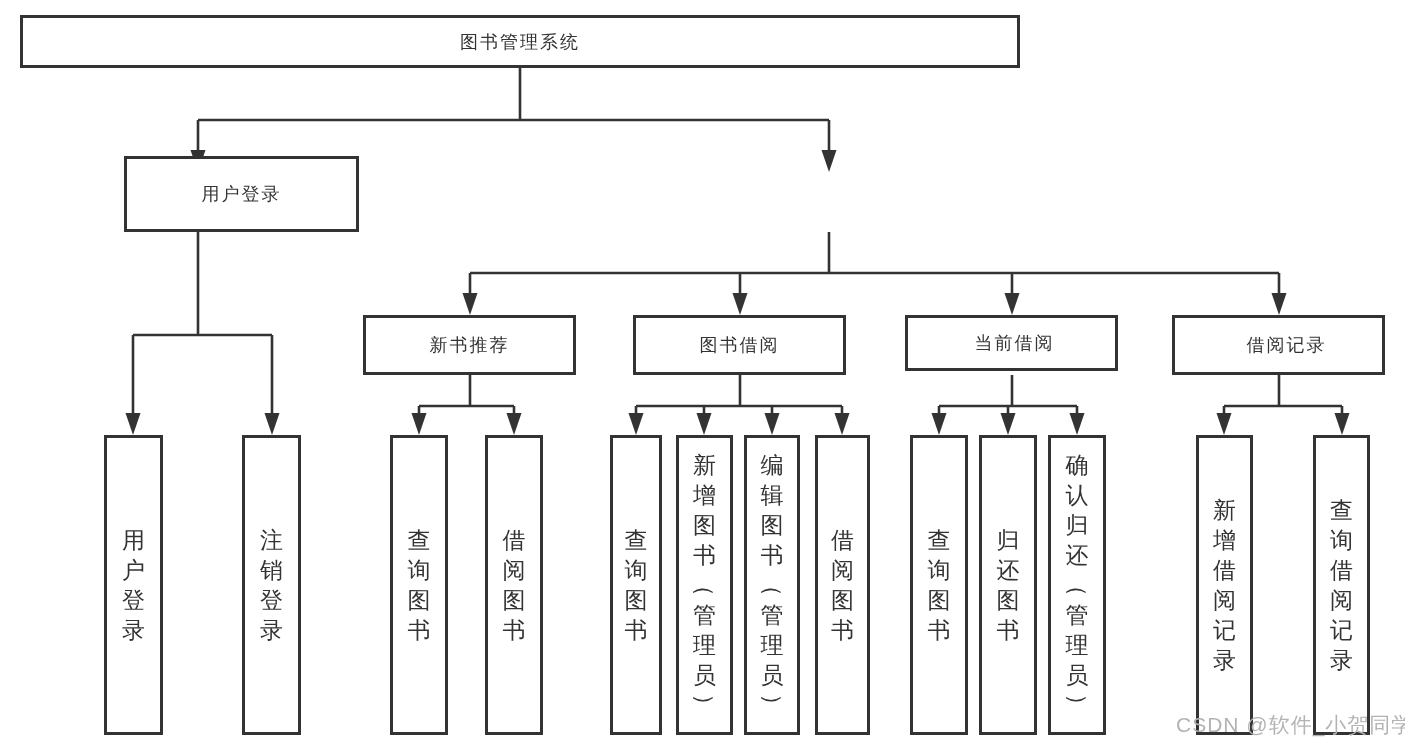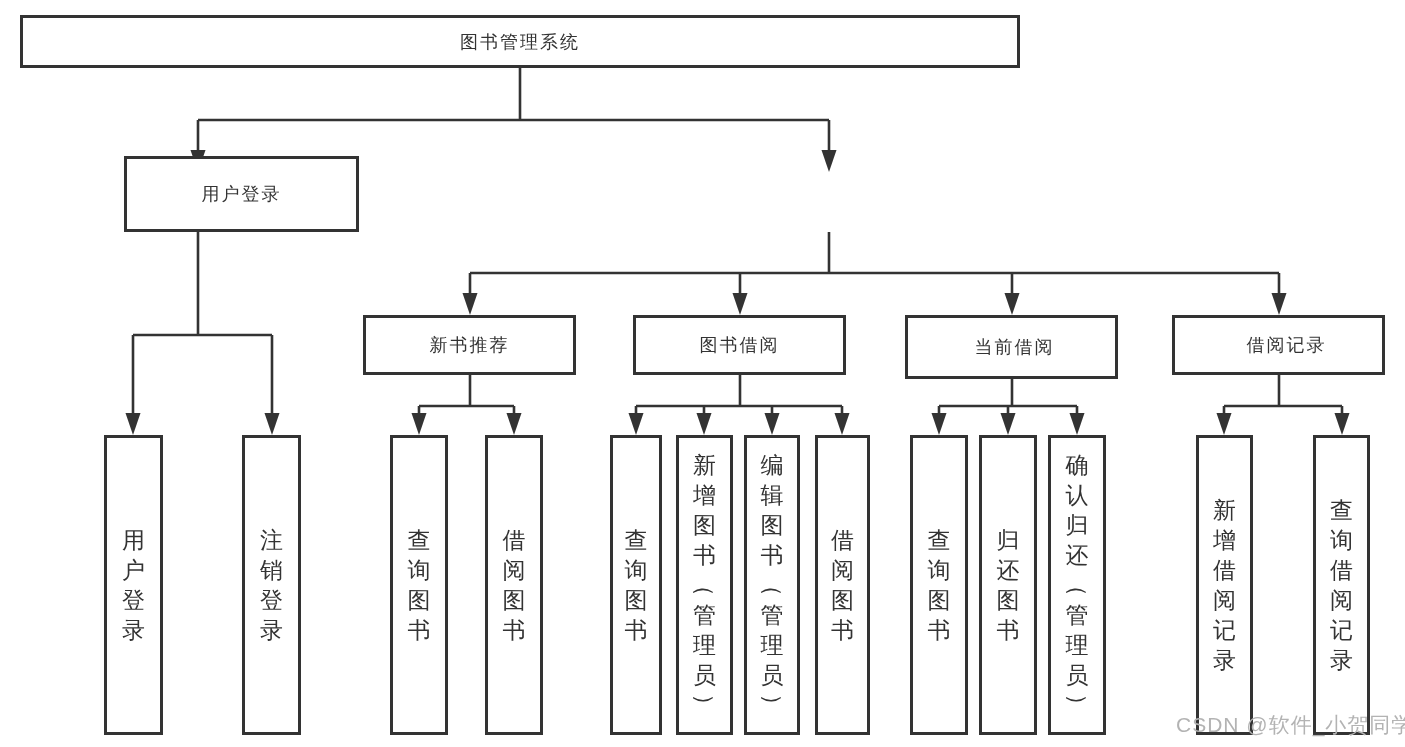--- a/index.html
+++ b/index.html
@@ -81,21 +81,21 @@
       <polygon points="1342,435 1334.5,413 1349.5,413"></polygon>
     </g>
   </svg>
 
   <div class="box hbox" style="left:20px;top:15px;width:1000px;height:53px;">图书管理系统</div>
 
   <div class="box hbox" style="left:80px;top:156px;width:235px;height:76px;margin-left:44px;">用户登录</div>
 
   <div class="box hbox" style="left:363px;top:315px;width:213px;height:60px;">新书推荐</div>
   <div class="box hbox" style="left:633px;top:315px;width:213px;height:60px;">图书借阅</div>
-  <div class="box hbox" style="left:905px;top:315px;width:213px;height:64px;padding-left:6px;">当前借阅</div>
+  <div class="box hbox" style="left:905px;top:315px;width:213px;height:56px;padding-left:6px;">当前借阅</div>
   <div class="box hbox" style="left:1172px;top:315px;width:213px;height:60px;padding-left:16px;">借阅记录</div>
 
   <div class="box vtext" style="left:104px;top:435px;width:59px;height:300px;">
       <span class="ch">用</span>
       <span class="ch">户</span>
       <span class="ch">登</span>
       <span class="ch">录</span>
     </div>
   <div class="box vtext" style="left:242px;top:435px;width:59px;height:300px;">
       <span class="ch">注</span>

